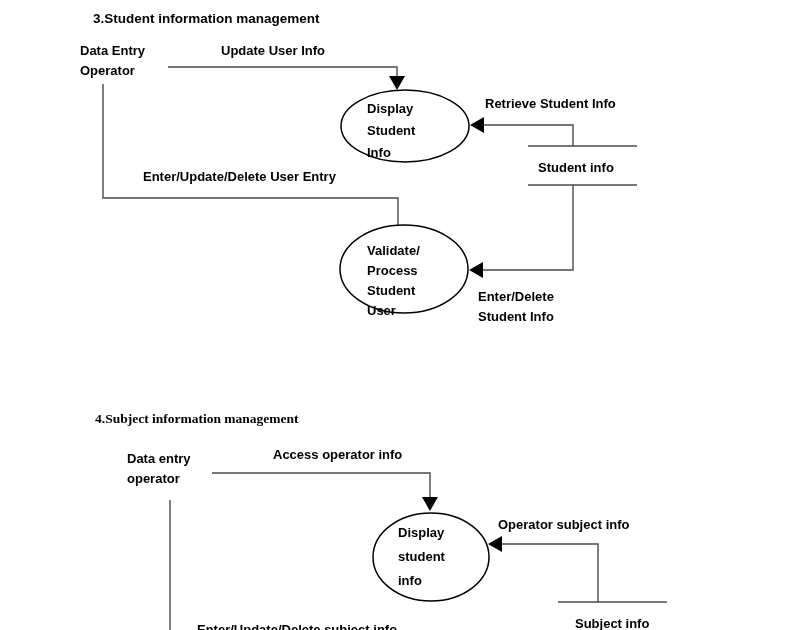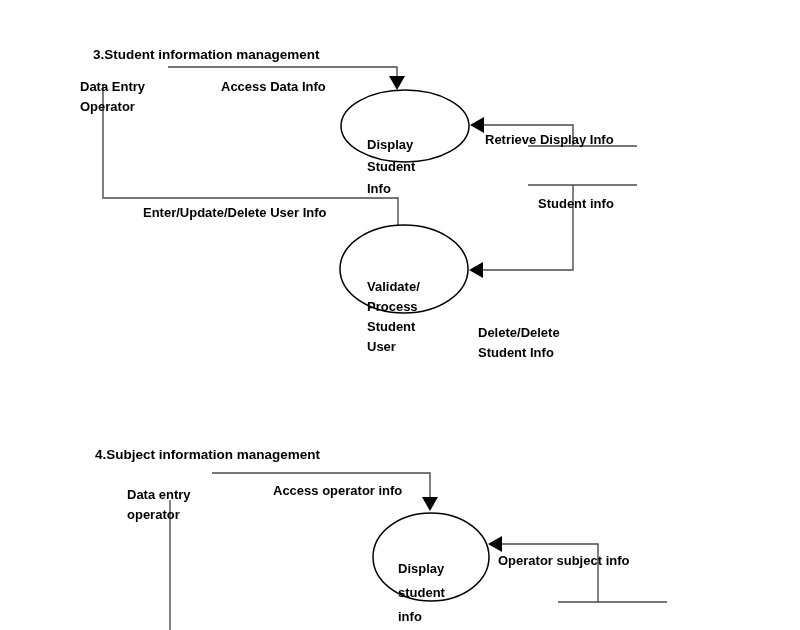--- a/index.html
+++ b/index.html
@@ -11,21 +11,20 @@
     font-family:"Liberation Sans", sans-serif;
   }
   #diagram-svg{position:absolute;left:0;top:0;width:800px;height:630px;}
   .lbl{
     position:absolute;
     font-size:13px;
     font-weight:bold;
     color:#000;
     line-height:20px;
     white-space:pre-line;
-    margin-top:36px;
   }
   .title{font-size:13.5px;line-height:16px;white-space:nowrap;}
   .proc-text{line-height:22px;}
   .proc-text-2{line-height:20px;}
   .proc-text-3{line-height:24px;}
 </style>
 </head>
 <body>
 
 <div id="canvas">
@@ -62,41 +61,41 @@
 
     <polygon points="430,511 422,497 438,497" fill="#000"></polygon>
     <polygon points="488,544 502,536 502,552" fill="#000"></polygon>
   </svg>
 
   <div class="lbl title" style="left:93px;top:11px;">3.Student information management</div>
 
   <div class="lbl" style="left:80px;top:41px;">Data Entry
 Operator</div>
 
-  <div class="lbl" style="left:221px;top:41px;">Access Data Info</div>
+  <div class="lbl" style="left:221px;top:41px;">Update User Info</div>
 
-  <div class="lbl" style="left:485px;top:94px;">Retrieve Display Info</div>
+  <div class="lbl" style="left:485px;top:94px;">Retrieve Student Info</div>
 
   <div class="lbl" style="left:538px;top:158px;">Student info</div>
 
-  <div class="lbl" style="left:143px;top:167px;">Enter/Update/Delete User Info</div>
+  <div class="lbl" style="left:143px;top:167px;">Enter/Update/Delete User Entry</div>
 
   <div class="lbl proc-text" style="left:367px;top:98px;">Display
 Student
 Info</div>
 
   <div class="lbl proc-text-2" style="left:367px;top:241px;">Validate/
 Process
 Student
 User</div>
 
-  <div class="lbl" style="left:478px;top:287px;">Delete/Delete
+  <div class="lbl" style="left:478px;top:287px;">Enter/Delete
 Student Info</div>
 
-  <div class="lbl title" style="left:95px;top:411px;">4.Subject information management</div>
+  <div class="lbl title" style="left:95px;top:411px;font-family:Liberation Serif, serif;">4.Subject information management</div>
 
   <div class="lbl" style="left:127px;top:449px;">Data entry
 operator</div>
 
   <div class="lbl" style="left:273px;top:445px;">Access operator info</div>
 
   <div class="lbl" style="left:498px;top:515px;">Operator subject info</div>
 
   <div class="lbl proc-text-3" style="left:398px;top:521px;">Display
 student

